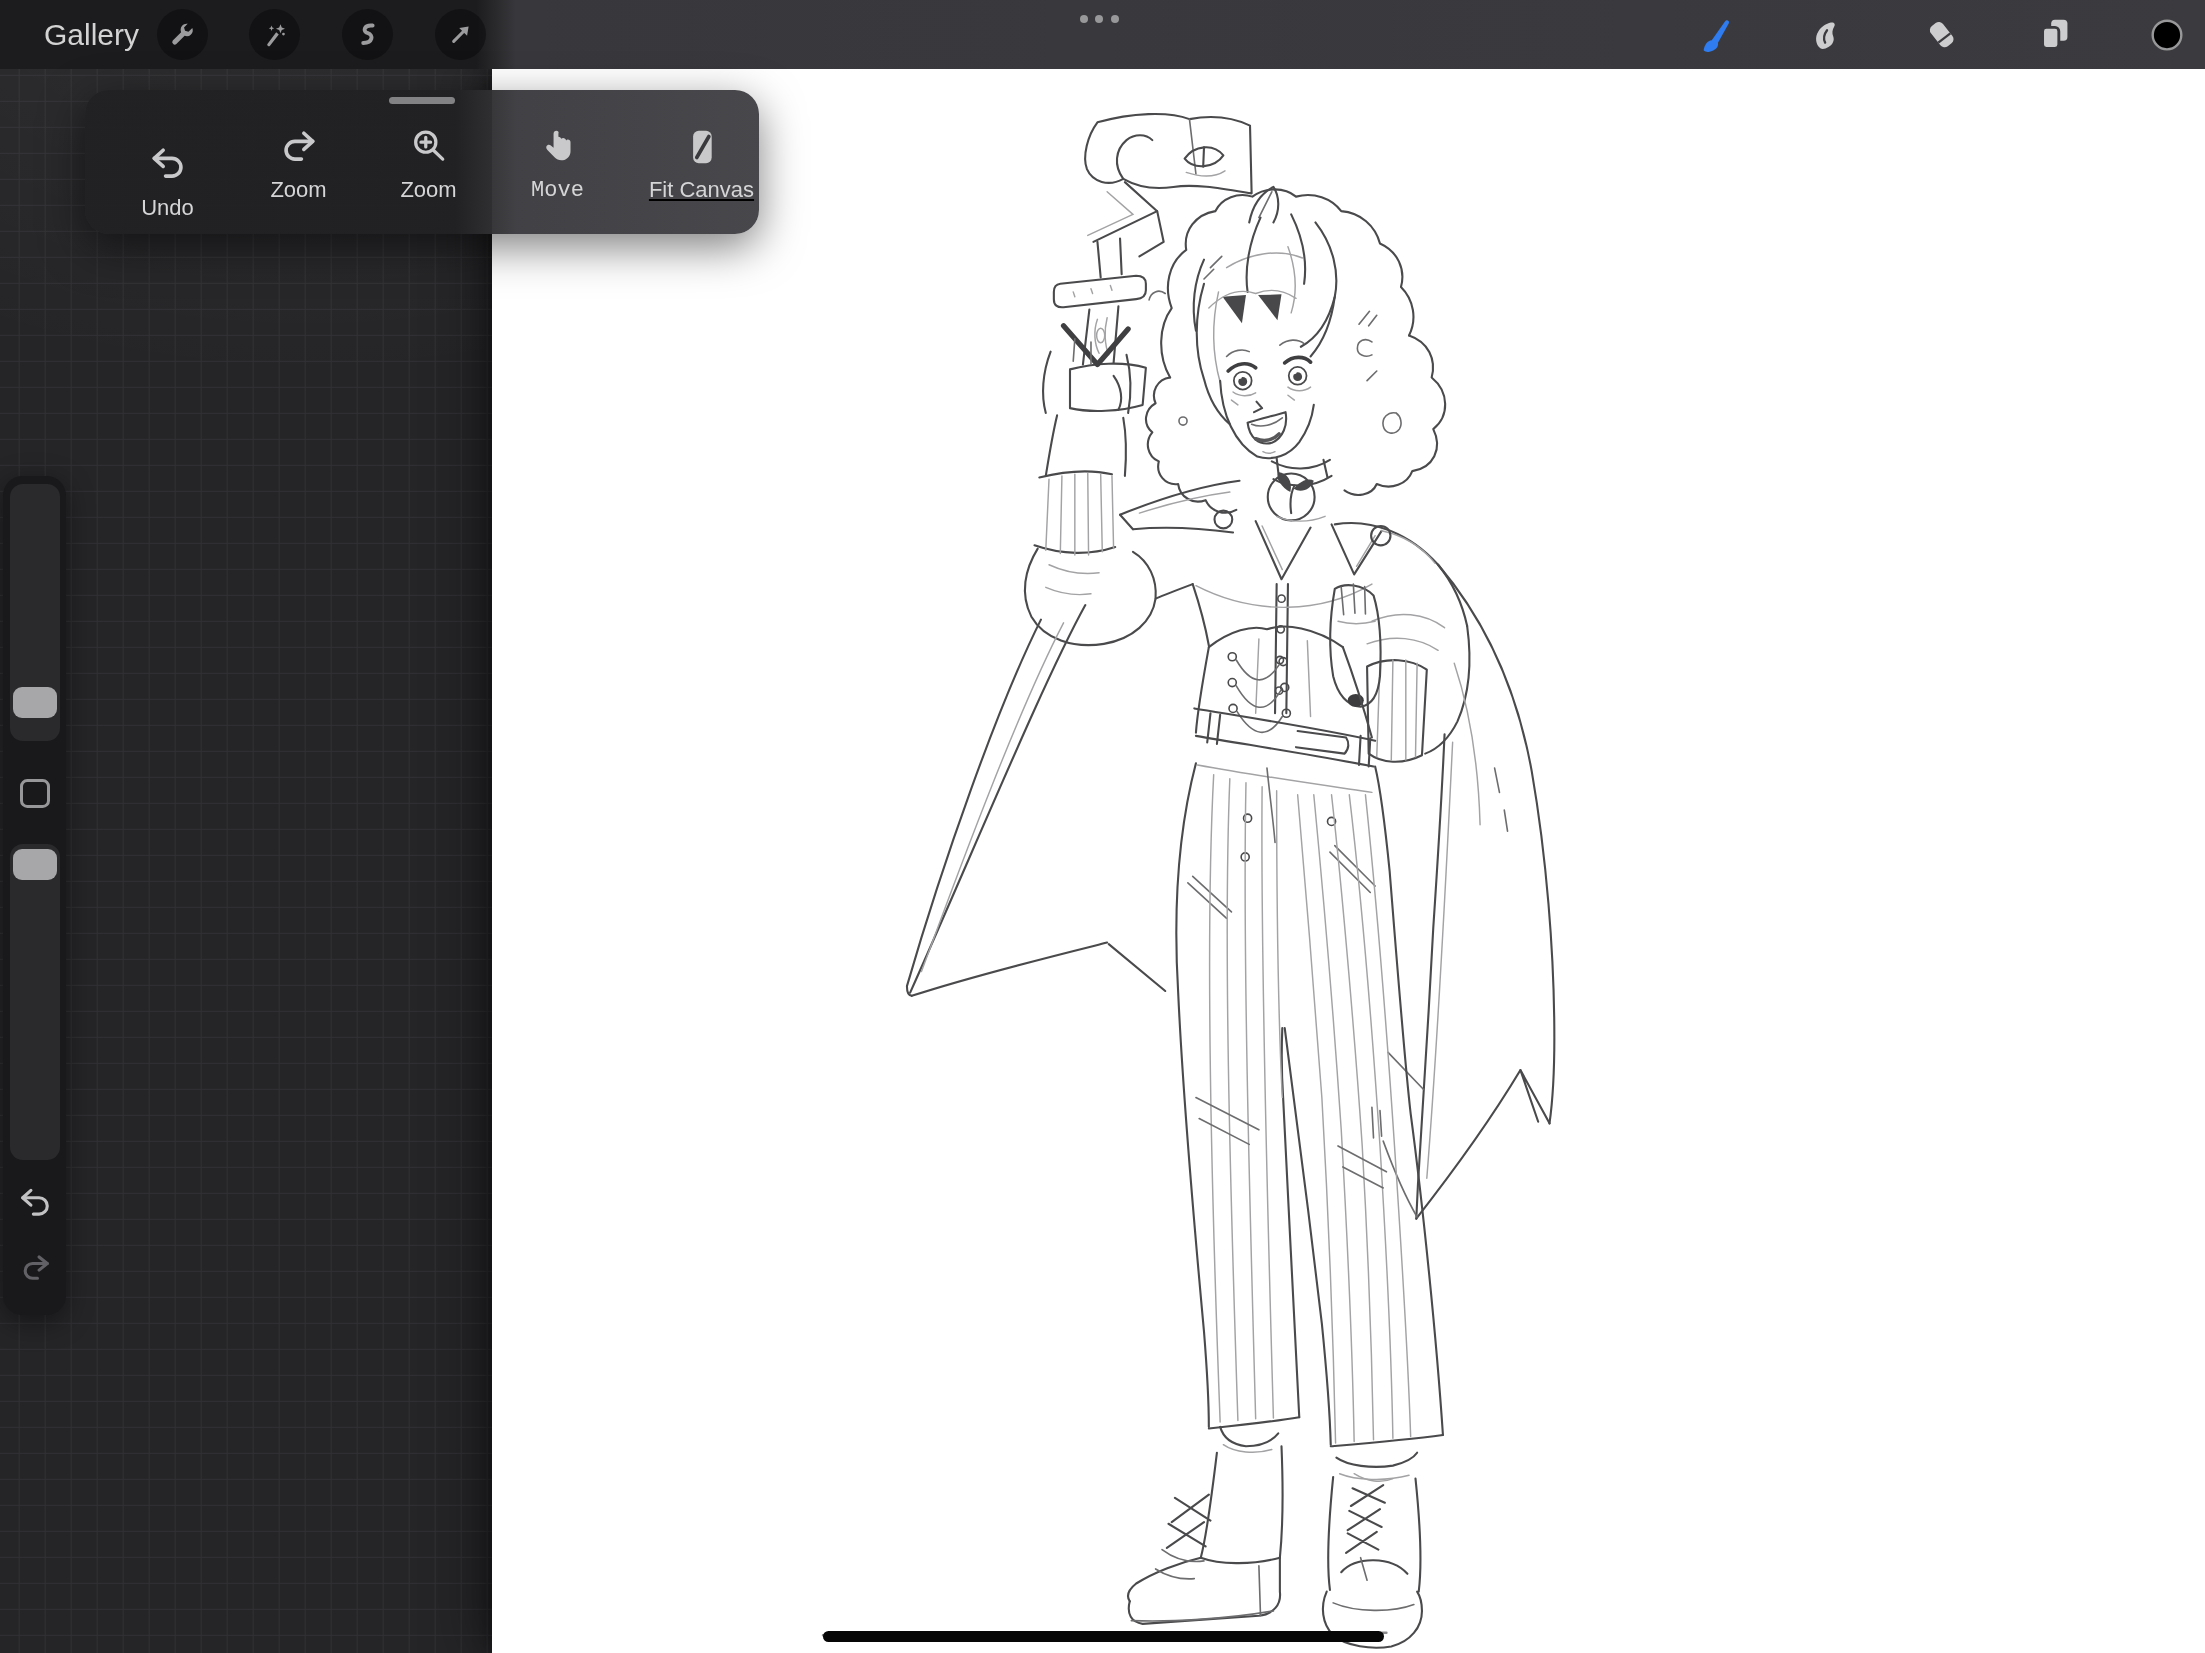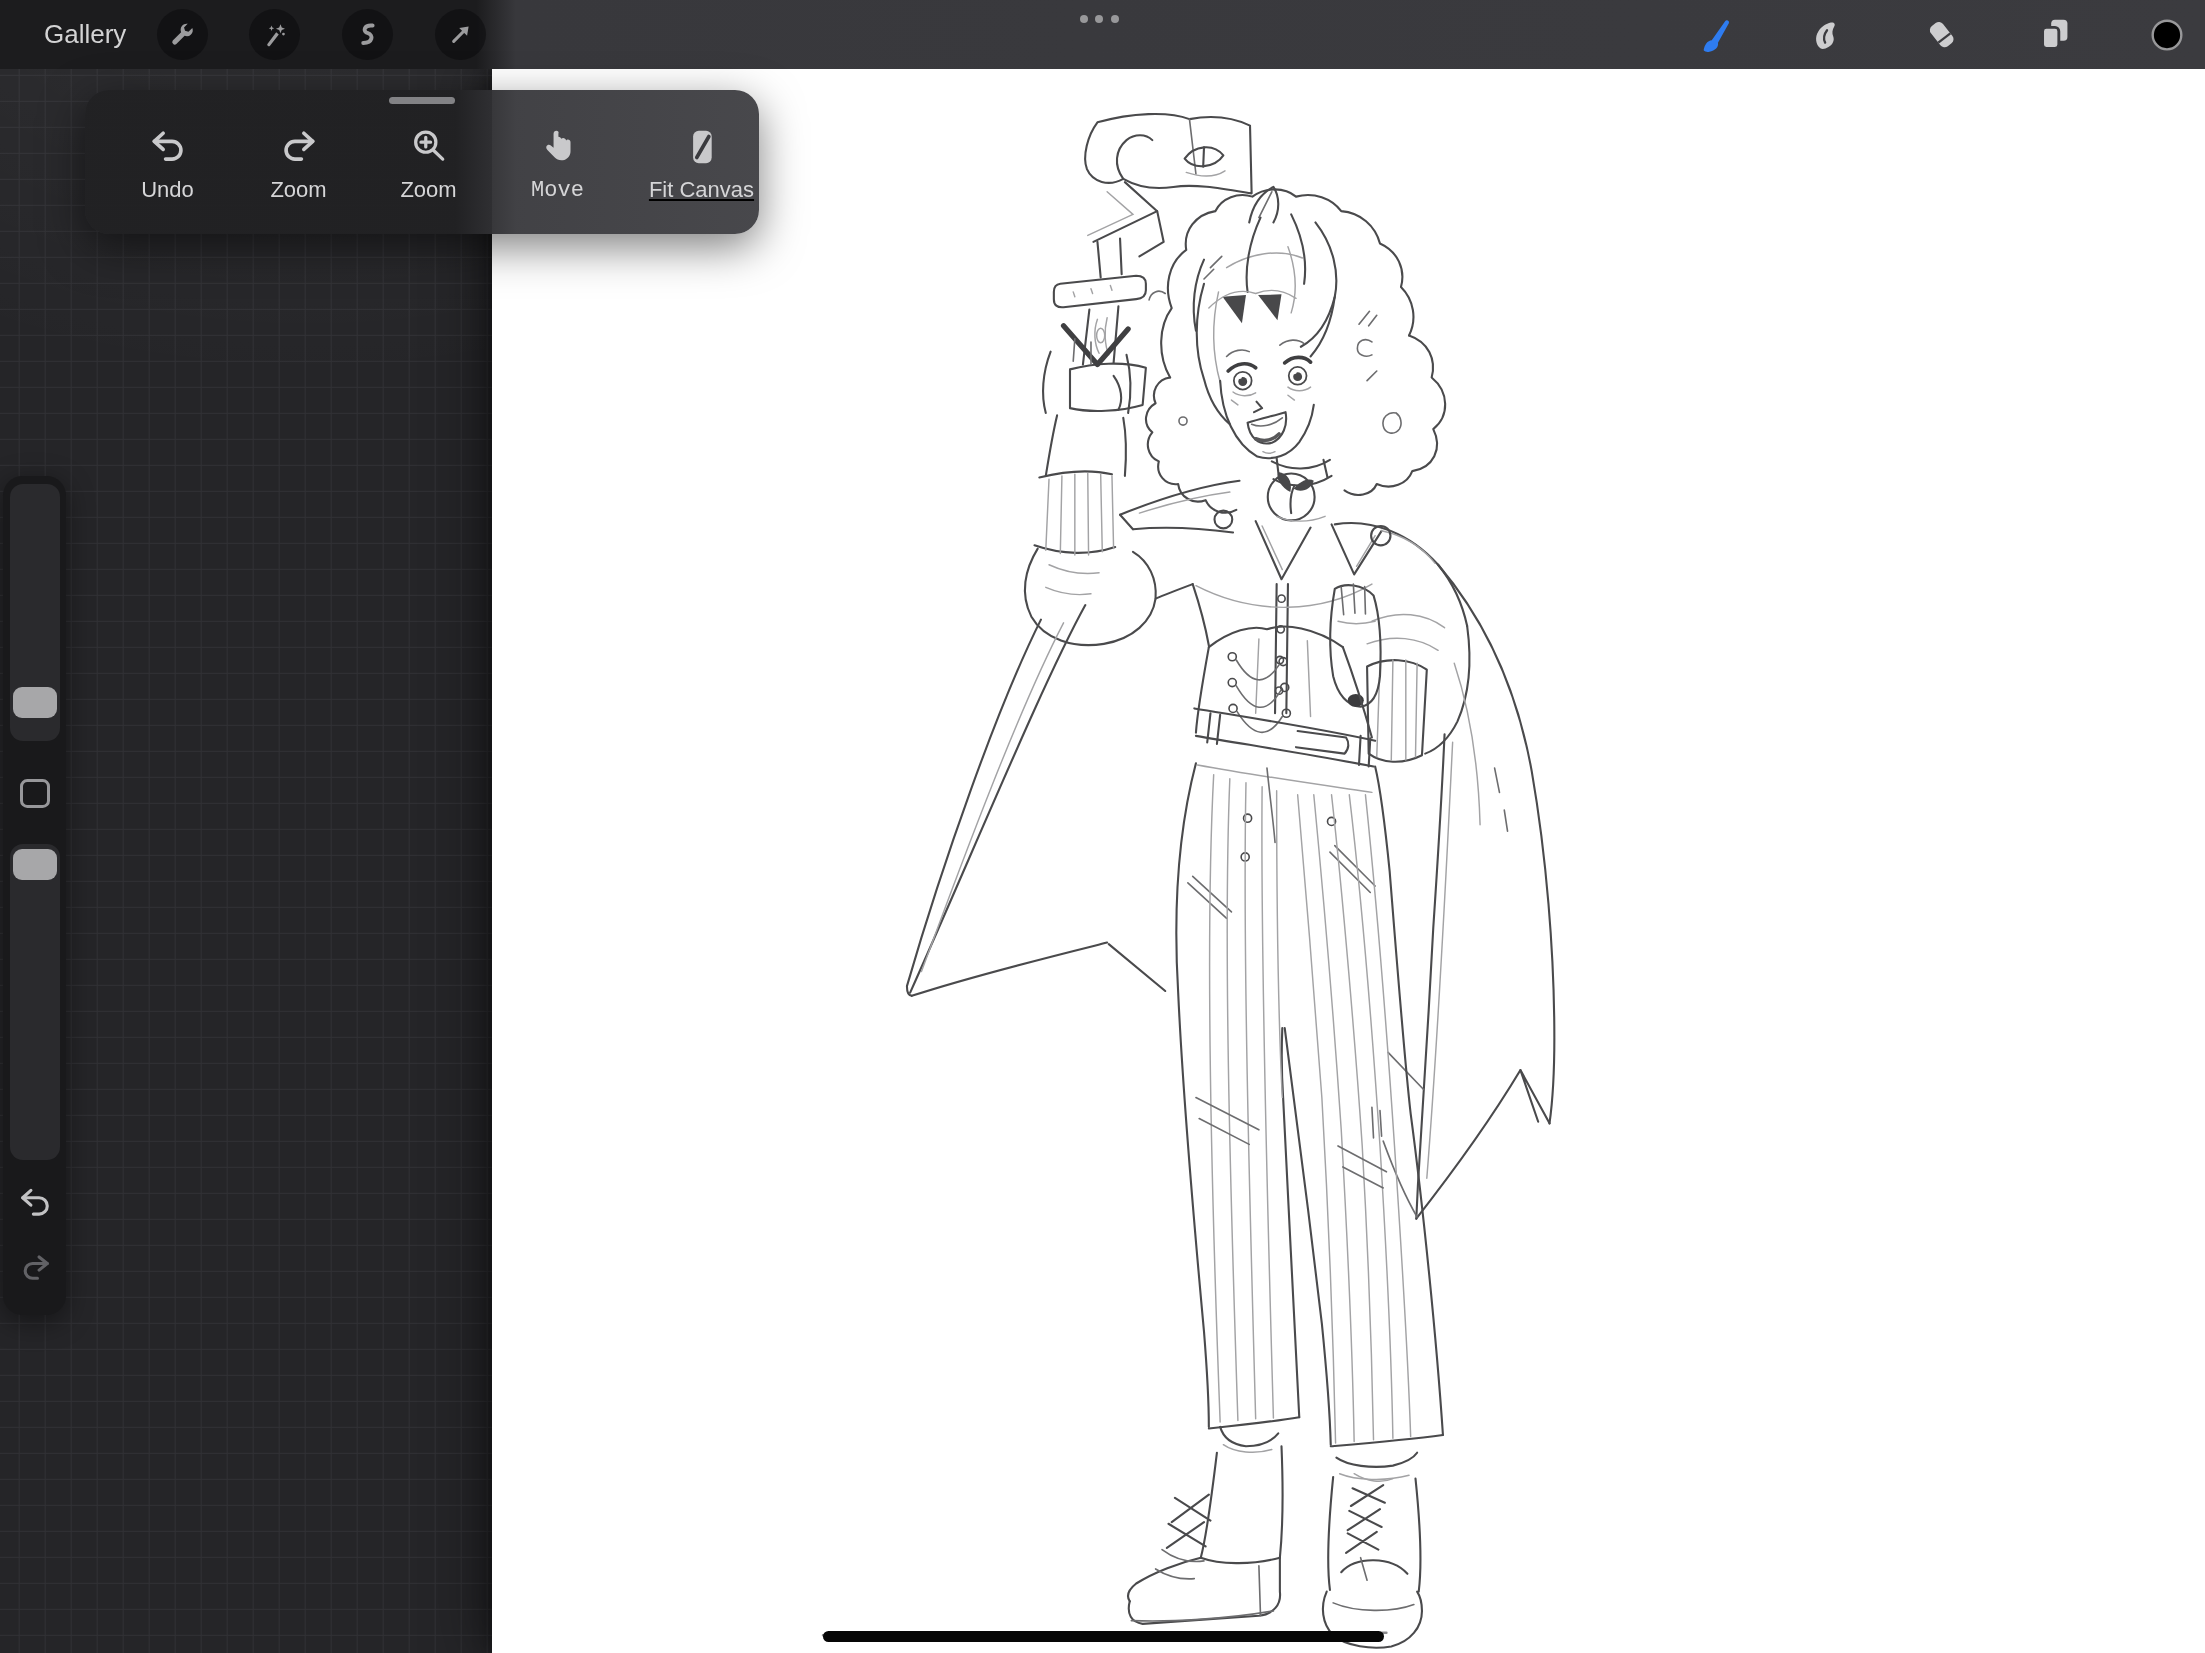--- a/index.html
+++ b/index.html
@@ -15,21 +15,21 @@
     box-shadow:-6.5px 0 57px rgba(0,0,0,.55), -1.6px 0 14.5px rgba(0,0,0,.35);z-index:5;}
   .art{position:absolute;left:0;top:0;}
   .ink{stroke:#4a4a4c;stroke-width:2.6;fill:none;stroke-linecap:round;stroke-linejoin:round;}
   .lt{stroke:#a3a3a5;stroke-width:1.8;fill:none;stroke-linecap:round;}
   .md{stroke:#6d6d6f;stroke-width:2;fill:none;stroke-linecap:round;}
   .bold{stroke:#3f3f41;stroke-width:6.5;fill:none;stroke-linecap:round;stroke-linejoin:round;}
   .filldk{fill:#48484a;stroke:none;}
   
   .topbar{position:absolute;left:0;top:0;width:2205px;height:69px;z-index:30;
     background:linear-gradient(90deg,#1c1c1e 0%,#1c1c1e 21.6%,#38383c 23.4%,#3b3b3f 100%);}
-  .gallery{position:absolute;left:44px;top:0;height:69px;line-height:69px;font-size:26px;color:#d3d3d4;font-weight:500;}
+  .gallery{position:absolute;left:44px;top:0;height:69px;line-height:69px;font-size:30px;color:#d3d3d4;font-weight:500;}
   .cbtn{position:absolute;top:9px;width:51px;height:51px;border-radius:50%;background:rgba(6,6,8,.45);
     display:flex;align-items:center;justify-content:center;}
   .rbtn{position:absolute;top:5.7px;width:58px;height:58px;display:flex;align-items:center;justify-content:center;}
   .dots{position:absolute;left:1080px;top:15.3px;display:flex;gap:7.3px;}
   .dots span{width:8px;height:8px;border-radius:50%;background:#98989a;display:block;}
   
   .popup{position:absolute;left:85px;top:90px;width:674px;height:144px;border-radius:24px;z-index:40;
     background:linear-gradient(90deg, rgba(33,33,35,.97) 0%, rgba(33,33,35,.97) 55%, rgba(58,58,62,.96) 64%, rgba(62,62,66,.95) 100%);
     box-shadow:0 13px 44px rgba(0,0,0,.5);}
   .grab{position:absolute;left:50%;transform:translateX(-50%);top:6.5px;width:66px;height:7.3px;border-radius:4px;background:#828285;}
@@ -283,21 +283,21 @@
       <g stroke="#626266" stroke-width="3.8" fill="none" stroke-linecap="round" stroke-linejoin="round">
         <path d="M27 11 L37 19 L27 27"></path>
           <path d="M37 19 H19 a9 9 0 0 0 0 18 h6"></path>
       </g>
     </svg>
   </div>
 
   <div class="popup">
     <div class="grab"></div>
 
-    <div class="pitem" style="left:30px;">
+    <div class="pitem" style="left:30px;justify-content:flex-end;">
       <svg width="42" height="42" viewBox="0 0 52 52">
         <g stroke="#c9c9cb" stroke-width="4.5" fill="none" stroke-linecap="round" stroke-linejoin="round">
           <path d="M20 9 L9 19 L20 29"></path>
             <path d="M9 19 H31 a11 11 0 0 1 0 22 h-8"></path>
         </g>
       </svg>
       <span class="lbl">Undo</span>
     </div>
 
     <div class="pitem" style="left:161px;">

